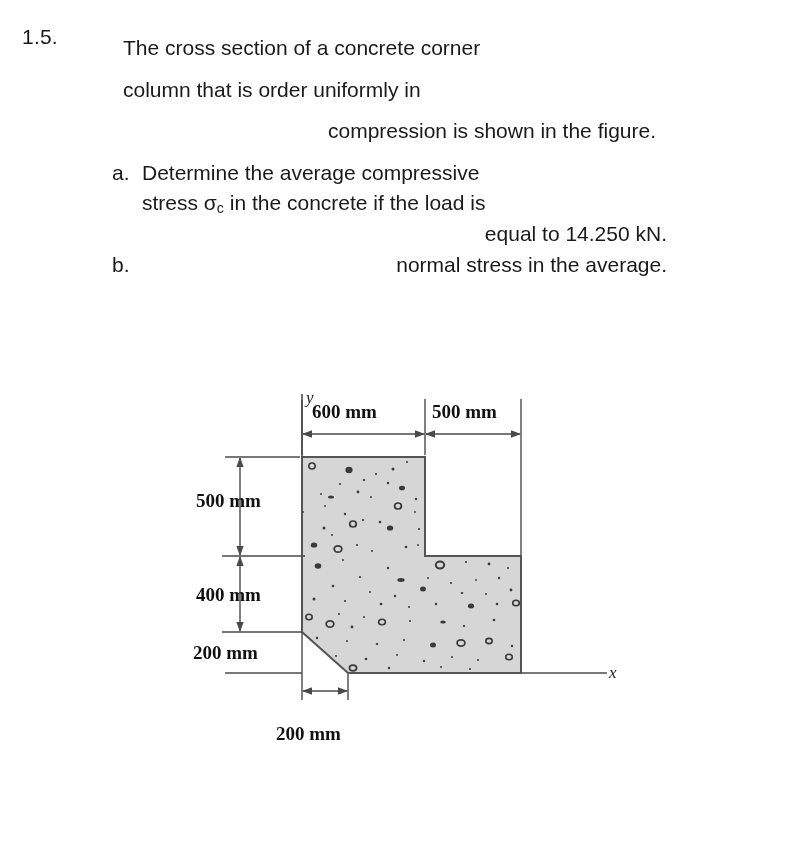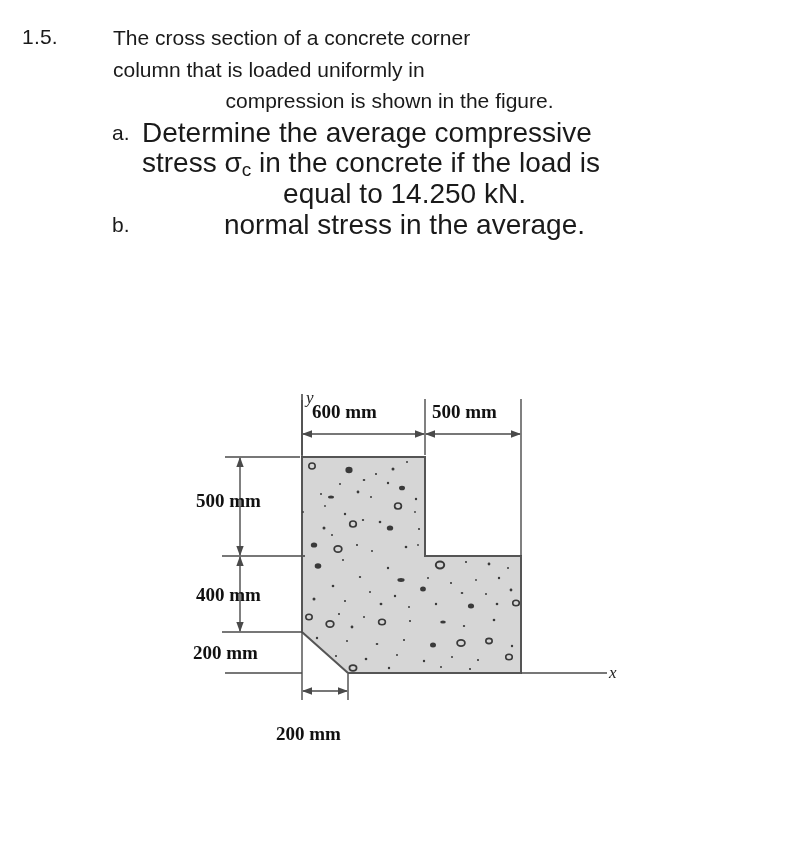--- a/index.html
+++ b/index.html
@@ -29,40 +29,40 @@
   }
   .prob-body{
     flex:1 1 auto;
     width:530px;
   }
   .para{
     font-size:21px;
     line-height:30.5px;
     text-align:justify;
     text-justify:inter-word;
-    margin:1px;
-  }
-  .para.nojust{text-align:center;}
+    margin:11px;
+  }
+  .para.nojust{text-align:right;}
 
   .sub-list{margin:0;padding:0;}
   .sub-row{display:flex;align-items:flex-start;margin-top:1px;}
   .sub-marker{
     flex:0 0 30px;
     width:30px;
     font-size:21px;
     line-height:30.5px;
   }
   .sub-text{
     flex:1 1 auto;
-    font-size:28px;
+    font-size:21px;
     line-height:30.5px;
     text-align:justify;
     text-justify:inter-word;
   }
-  .sub-text .lastline{text-align:center;}
+  .sub-text .lastline{text-align:right;}
   sub{font-size:.68em;line-height:0;vertical-align:-0.22em;}
 
   
   .figure{
     position:absolute;
     left:0; top:0;
     width:785px;height:844px;
     pointer-events:none;
   }
   .figure svg{display:block;}
@@ -82,21 +82,21 @@
 </head>
 <body>
 
 <div id="page">
 
   <div class="problem">
     <div class="prob-row">
       <div class="prob-num">1.5.</div>
       <div class="prob-body">
         <p class="para">The cross section of a concrete corner</p>
-        <p class="para">column that is loaded uniformly in</p>
+        <p class="para">column that is order uniformly in</p>
         <p class="para nojust">compression is shown in the figure.</p>
 
         <div class="sub-list">
 
           <div class="sub-row">
             <div class="sub-marker">a.</div>
             <div class="sub-text">
               <div>Determine the average compressive</div>
               <div>stress σ<sub>c</sub> in the concrete if the load is</div>
               <div class="lastline">equal to 14.250 kN.</div>

